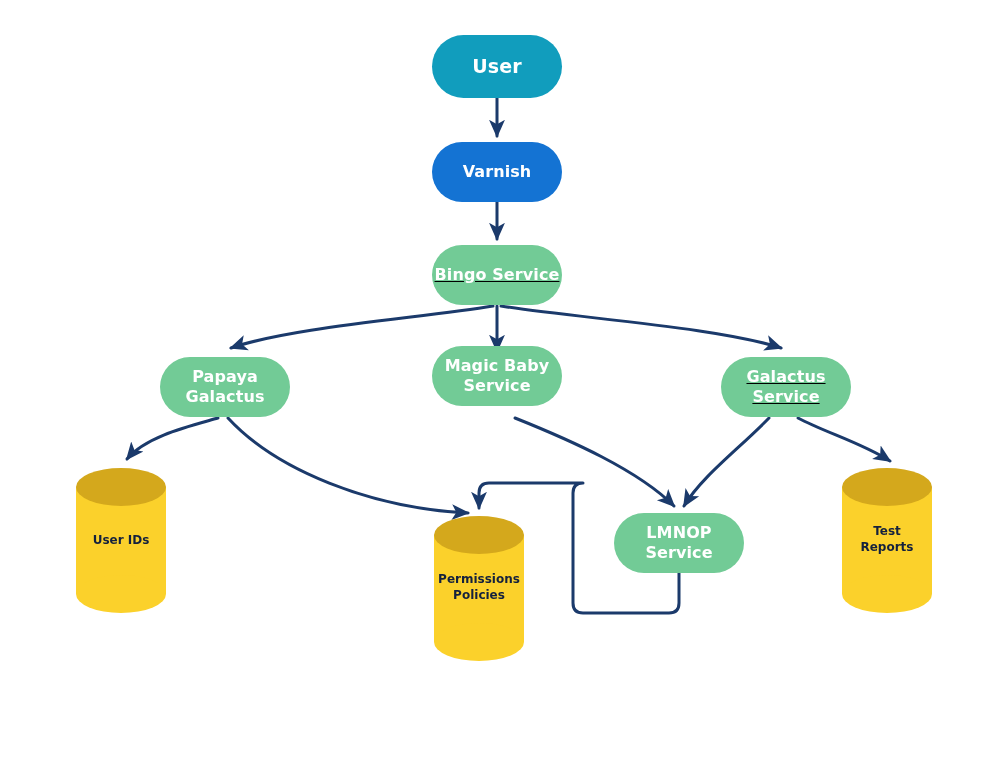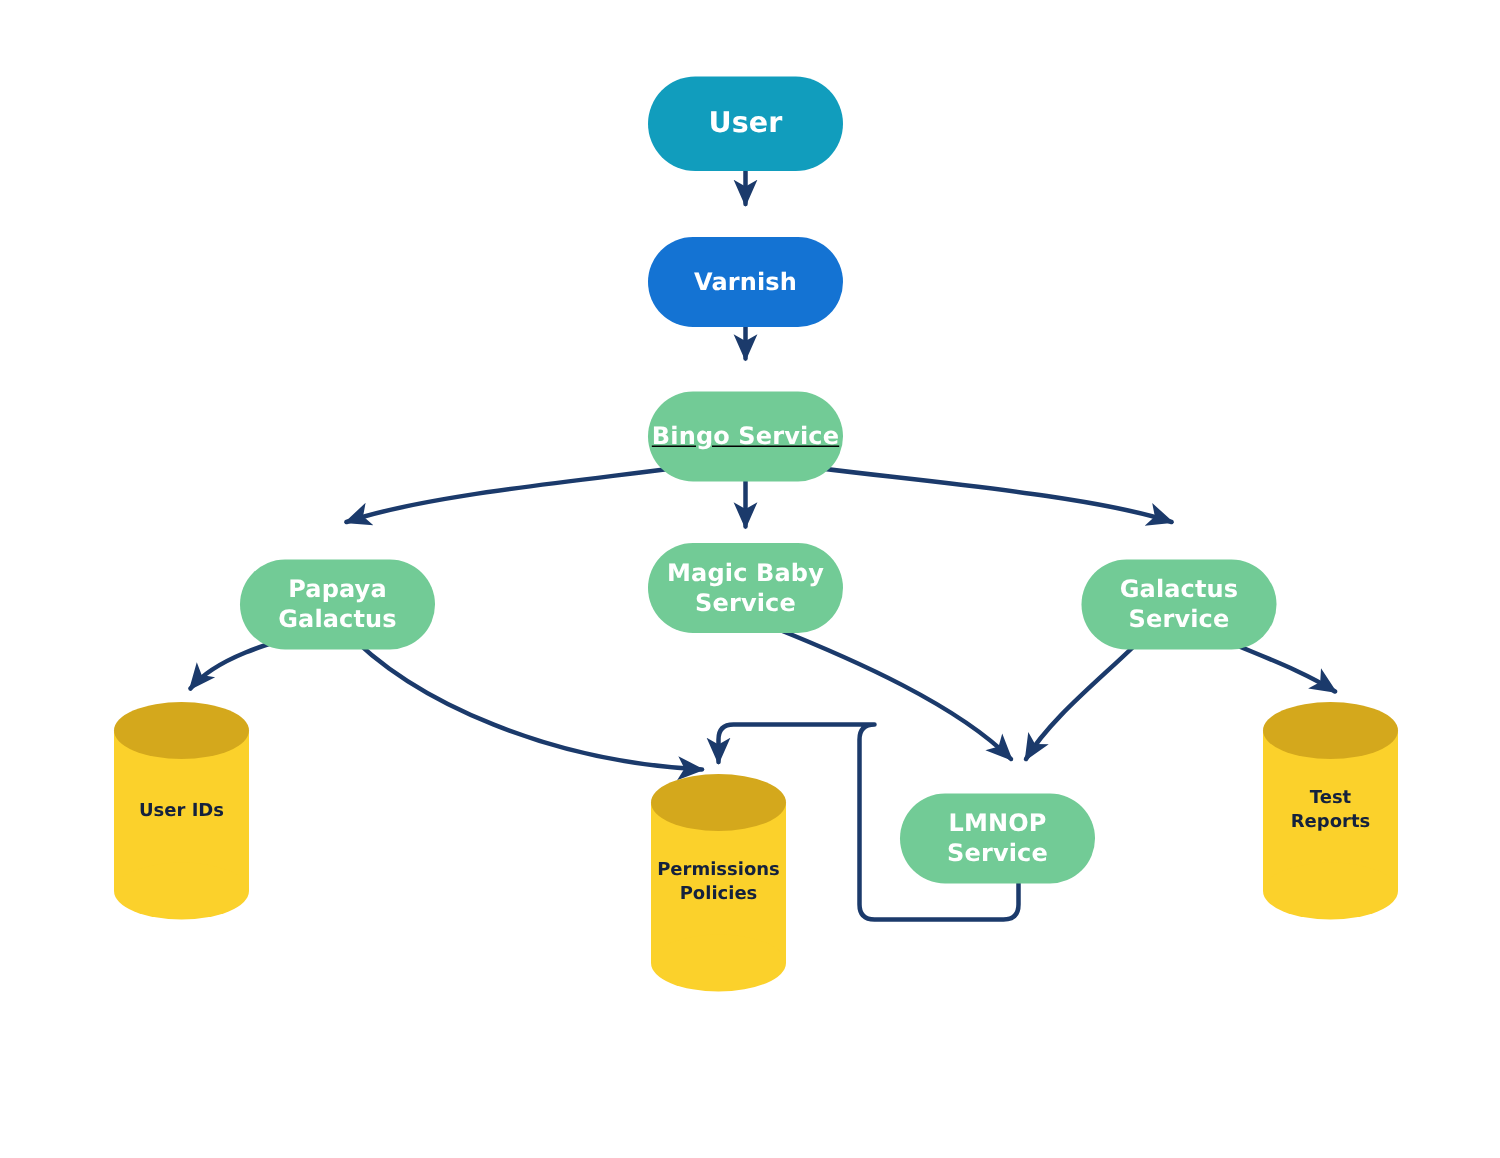--- a/index.html
+++ b/index.html
@@ -38,21 +38,20 @@
   .node-label {
     font-weight: bold;
     line-height: 1.22;
     letter-spacing: 0.1px;
     white-space: pre-line;
     user-select: none;
   }
   
   .proc {
     border-radius: 34px;
-    margin-top: 16px;
   }
   .proc .node-label {
     color: #ffffff;
     font-size: 16px;
   }
   .proc.teal { background: #119dbd; }
   .proc.blue { background: #1473d3; }
   .proc.green { background: #72cb96; }
 
   .proc.teal .node-label { font-size: 19px; }
@@ -149,26 +148,26 @@
 
   <div class="node proc green" style="left:160px; top:357px; width:130px; height:60px;">
     <span class="node-label">Papaya Galactus</span>
   </div>
 
   <div class="node proc green" style="left:432px; top:346px; width:130px; height:60px;justify-content:center;">
     <span class="node-label">Magic Baby
 Service</span>
   </div>
 
-  <div class="node proc green" style="left:721px; top:357px; width:130px; height:60px;">
+  <div class="node proc green" style="left:721px; top:357px; width:130px; height:60px;text-decoration:underline;">
     <span class="node-label">Galactus
 Service</span>
   </div>
 
-  <div class="node proc green" style="left:600px; top:513px; width:130px; height:60px;">
+  <div class="node proc green" style="left:614px; top:513px; width:130px; height:60px;">
     <span class="node-label">LMNOP Service</span>
   </div>
 
   <div class="cyl" style="left:76px; top:468px; width:90px; height:145px;">
     <div class="cyl-body" style="top:19px; height:107px;"></div>
     <div class="cyl-bottom" style="top:107px; height:38px;"></div>
     <div class="cyl-top" style="height:38px;"></div>
     <div class="cyl-label" style="top:65px;">User IDs</div>
   </div>
 

